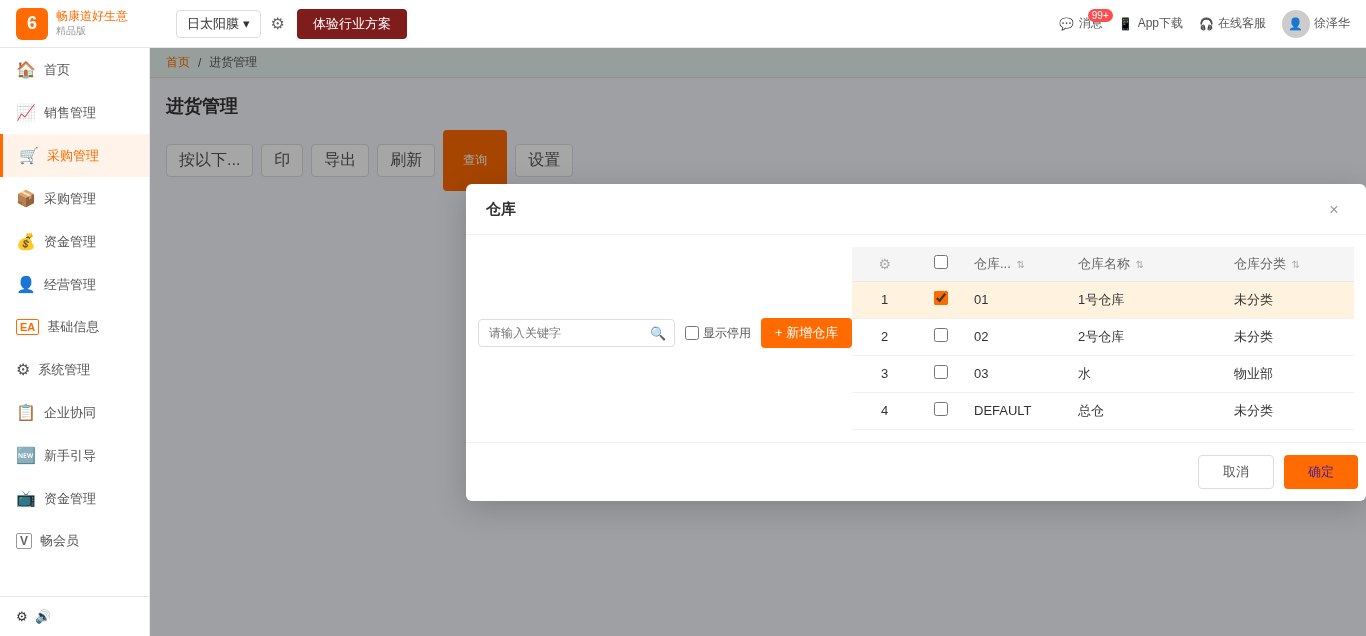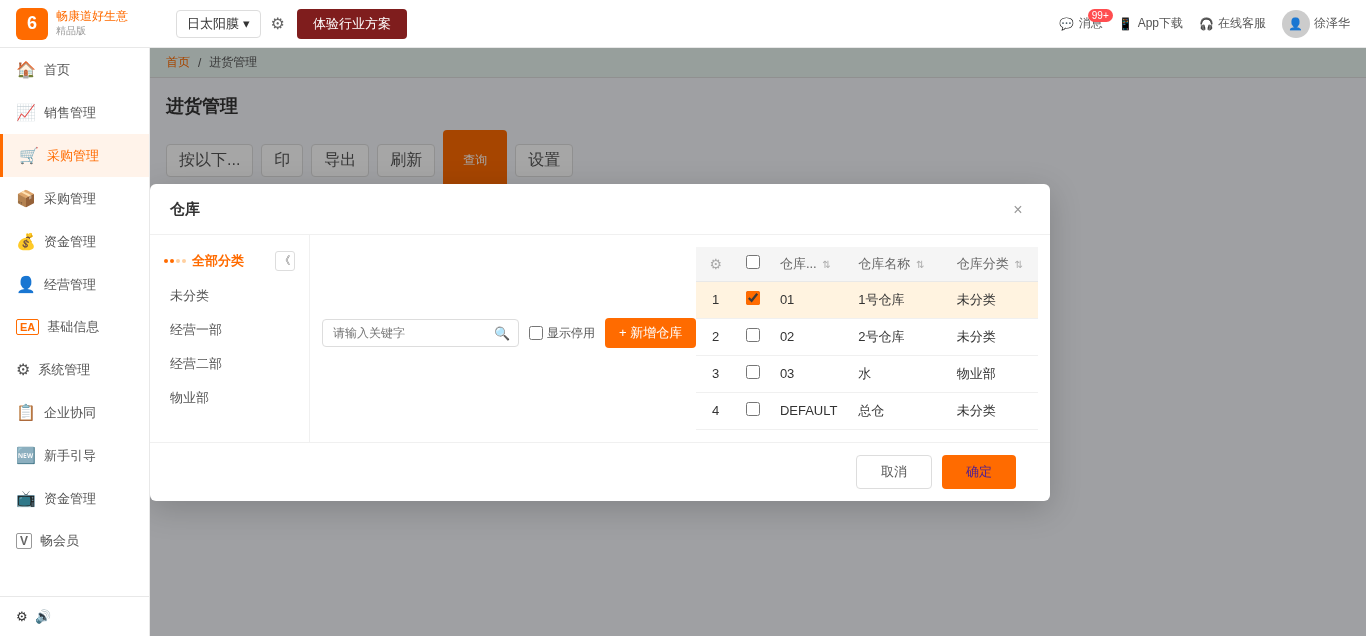--- a/index.html
+++ b/index.html
@@ -97,21 +97,21 @@
     .breadcrumb-bar {
       background: #e8f4f0; padding: 6px 16px;
       display: flex; align-items: center; gap: 8px;
       font-size: 12px; color: #555; border-bottom: 1px solid #ddd;
     }
 
     
     .modal-overlay {
       position: absolute; top: 0; left: 0; right: 0; bottom: 0;
       background: rgba(0,0,0,0.35); z-index: 100;
-      display: flex; align-items: center; justify-content: flex-start;
+      display: flex; align-items: center; justify-content: flex-end;
     }
     .modal {
       background: #fff; border-radius: 6px;
       width: 900px; max-height: 560px;
       display: flex; flex-direction: column;
       box-shadow: 0 8px 32px rgba(0,0,0,0.18);
     }
     .modal-header {
       display: flex; align-items: center; justify-content: space-between;
       padding: 14px 20px 12px;
@@ -217,21 +217,21 @@
     }
     .page-input {
       width: 36px; border: 1px solid #ddd; border-radius: 3px;
       text-align: center; padding: 2px 4px; font-size: 12px;
     }
     .total-info { margin-left: 8px; color: #666; }
 
     
     .modal-footer {
       display: flex; justify-content: flex-end; gap: 10px;
-      padding: 12px 34px; border-top: 1px solid #f0f0f0;
+      padding: 12px 8px; border-top: 1px solid #f0f0f0;
     }
     .cancel-btn {
       background: #fff; border: 1px solid #ddd; border-radius: 4px;
       padding: 7px 24px; cursor: pointer; font-size: 13px; color: #555;
     }
     .confirm-btn {
       background: #ff6b00; color: #4c1d95; border: none;
       border-radius: 4px; padding: 7px 24px; cursor: pointer; font-size: 13px;
     }
 
@@ -370,38 +370,20 @@
     <div class="modal-overlay">
       <div class="modal">
 
         <div class="modal-header">
           <span class="modal-title">仓库</span>
           <span class="modal-close">×</span>
         </div>
 
         <div class="modal-body">
 
-          <div class="category-panel">
-            <div class="category-header">
-              <div class="category-header-label">
-                <div class="category-dots">
-                  <div class="category-dot"></div>
-                    <div class="category-dot"></div>
-                  <div class="category-dot" style="background:#ffd0a0;"></div>
-                    <div class="category-dot" style="background:#ffd0a0;"></div>
-                </div>
-                <span>全部分类</span>
-              </div>
-              <div class="collapse-btn">《</div>
-            </div>
-            <div class="category-item">未分类</div>
-            <div class="category-item">经营一部</div>
-            <div class="category-item">经营二部</div>
-            <div class="category-item">物业部</div>
-          </div>
 
           <div class="table-panel">
 
             <div class="table-toolbar">
               <div class="search-input-wrap">
                 <input type="text" class="search-input" placeholder="请输入关键字" style="">
                 <span class="search-icon-btn">🔍</span>
               </div>
               <label class="show-disabled-label">
                 <input type="checkbox" class="checkbox" style="">

